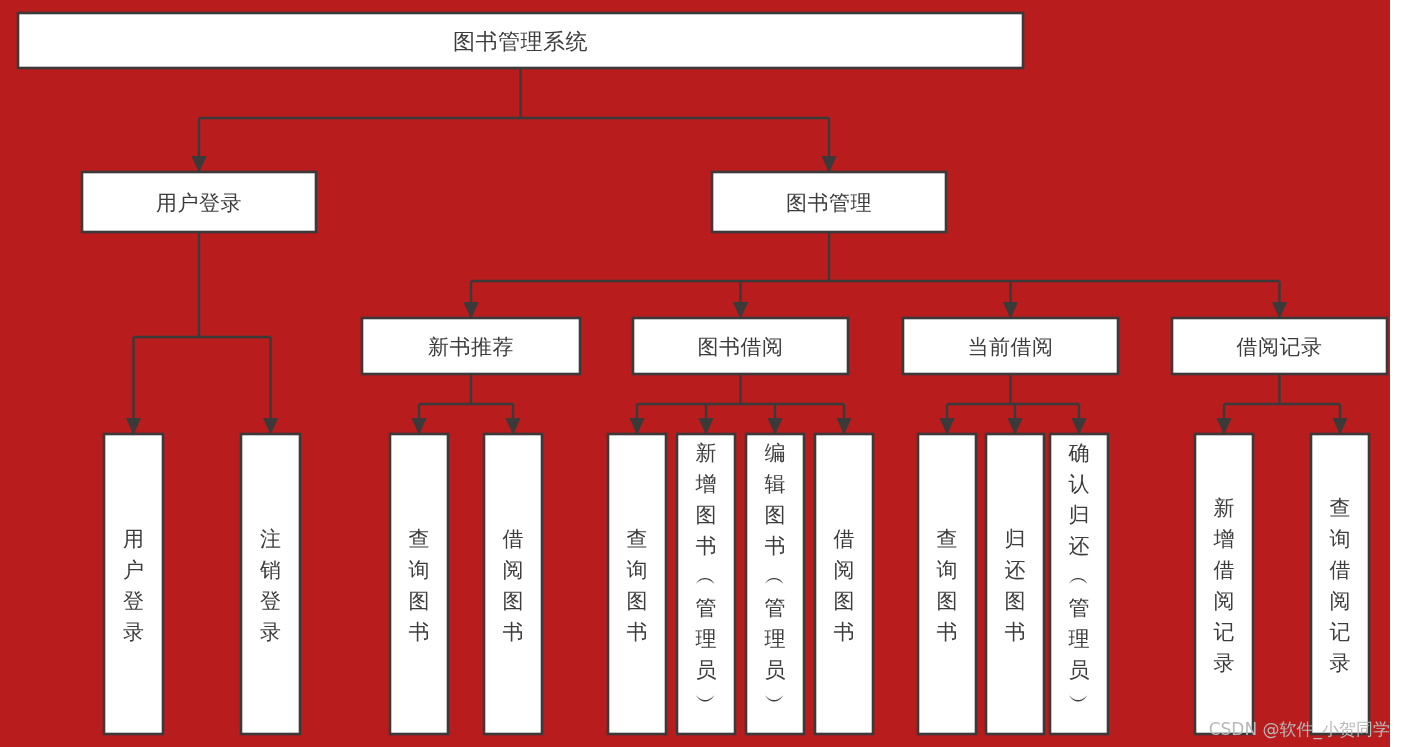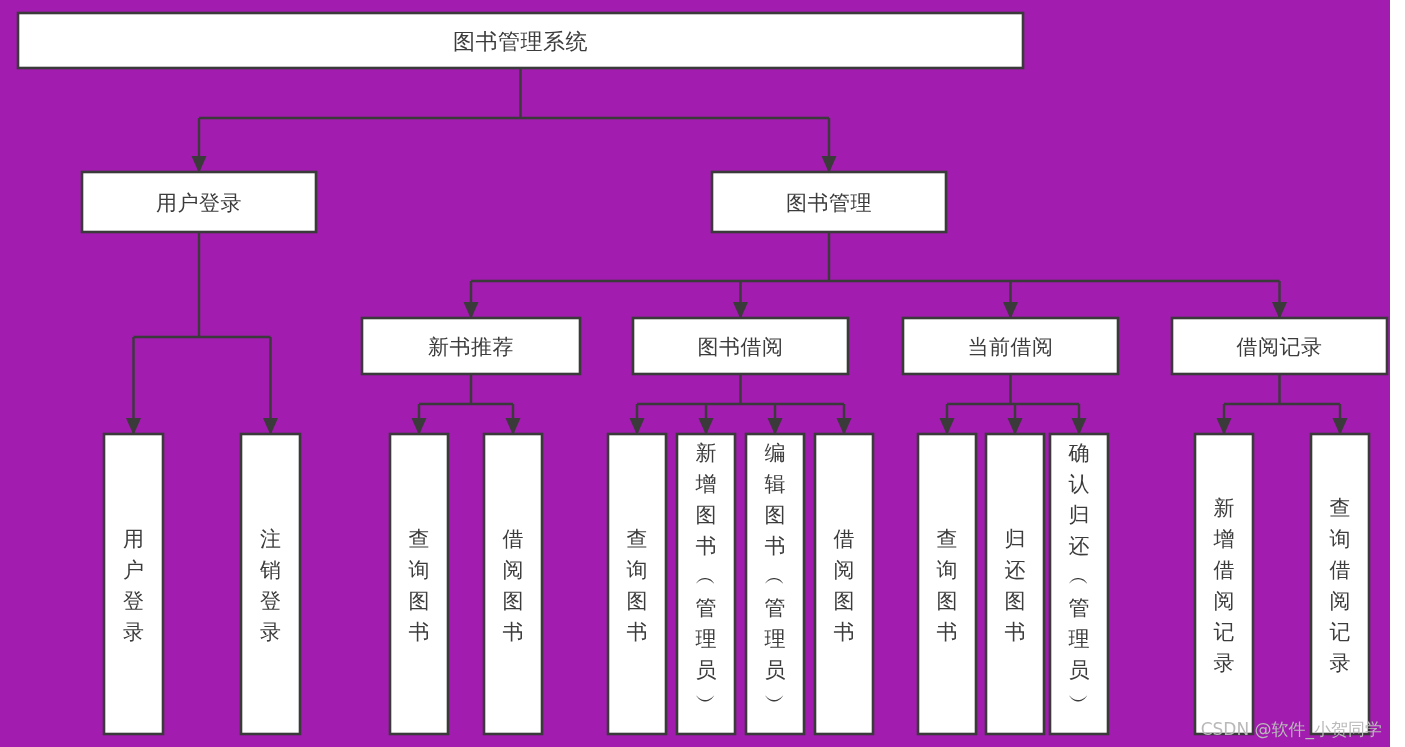--- a/index.html
+++ b/index.html
@@ -12,21 +12,21 @@
     width: 1405px;
     height: 747px;
     font-family: "DejaVu Sans", "Liberation Sans", sans-serif;
     overflow: hidden;
     position: relative;
   }
   #diagram-root {
     position: relative;
     width: 1390px;
     height: 747px;
-    background: #a21caf;
+    background: #b91c1c;
   }
   svg#chart-svg {
     position: absolute;
     top: 0;
     left: 0;
     width: 1405px;
     height: 747px;
     display: block;
   }
   .node-box {
@@ -57,21 +57,21 @@
   }
   .vlabel {
     fill: #3c3c3c;
     font-family: "DejaVu Sans", "Liberation Sans", sans-serif;
     font-size: 21px;
     text-anchor: middle;
     letter-spacing: 0px;
   }
   .watermark {
     position: absolute;
-    right: 8px;
+    right: 0;
     bottom: 6px;
     font-family: "DejaVu Sans", "Liberation Sans", sans-serif;
     font-size: 17px;
     color: #b9b9b9;
     white-space: nowrap;
     pointer-events: none;
     user-select: none;
   }
 </style>
 </head>

